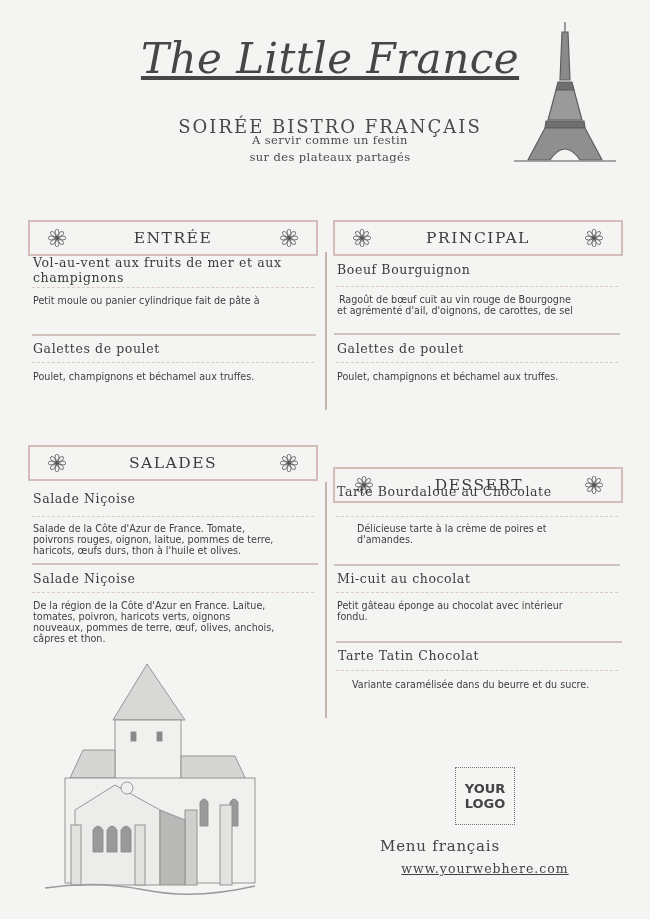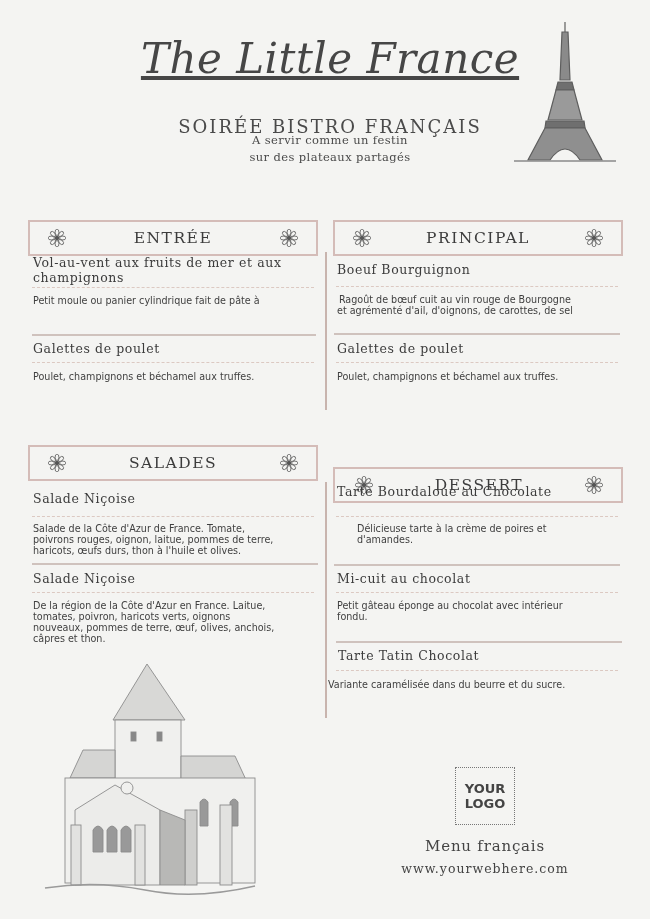--- a/index.html
+++ b/index.html
@@ -46,26 +46,26 @@
     .church { position: absolute; left: 35px; top: 660px; width: 225px; height: 235px; }
 
     .logo-box {
       position: absolute; left: 455px; top: 767px; width: 60px; height: 58px;
       border: 1.5px dotted #777; display: flex; flex-direction: column;
       align-items: center; justify-content: center;
       font-family: "DejaVu Sans", sans-serif; font-weight: bold; font-size: 13px;
       line-height: 15px; color: #444;
     }
     .footer-title {
-      position: absolute; left: 380px; top: 837px; width: 210px; text-align: center;
+      position: absolute; left: 380px; top: 837px; width: 210px; 
       font-size: 15px; letter-spacing: 0.8px; color: #444;
     }
     .footer-url {
       position: absolute; left: 380px; top: 861px; width: 210px; text-align: center;
-      font-size: 12.5px; letter-spacing: 1px; color: #444;
+      font-size: 12.5px; letter-spacing: 1px; color: #444; text-decoration: underline;
     }
   </style>
 </head>
 <body>
 
 <div class="title">The Little France</div>
 <div class="subtitle">SOIRÉE BISTRO FRANÇAIS</div>
 <div class="tagline">
   <div>A servir comme un festin</div>
   <div>sur des plateaux partagés</div>
@@ -195,21 +195,21 @@
 <div class="hline" style="left:334px; top:564px; width:286px;"></div>
 <div class="item-name" style="left:337px; top:571px;">Mi-cuit au chocolat</div>
 <div class="dash" style="left:336px; top:592px; width:282px;"></div>
 <div class="item-desc" style="left:337px; top:600px;">
   <div>Petit gâteau éponge au chocolat avec intérieur</div>
   <div>fondu.</div>
 </div>
 <div class="hline" style="left:336px; top:641px; width:286px;"></div>
 <div class="item-name" style="left:338px; top:648px;">Tarte Tatin Chocolat</div>
 <div class="dash" style="left:336px; top:670px; width:282px;"></div>
-<div class="item-desc" style="left:328px; top:679px;">Variante caramélisée dans du beurre et du sucre.</div>
+<div class="item-desc" style="left:352px; top:679px;">Variante caramélisée dans du beurre et du sucre.</div>
 
 <svg class="church" viewBox="0 0 225 235">
   <g fill="#f0f0ee" stroke="#8c8c8c" stroke-width="0.9">
 
     <path d="M112,4 L78,60 L150,60 Z" fill="#d8d8d6"></path>
 
     <rect x="80" y="60" width="66" height="60"></rect>
     <rect x="96" y="72" width="5" height="9" fill="#888"></rect>
     <rect x="122" y="72" width="5" height="9" fill="#888"></rect>
 

